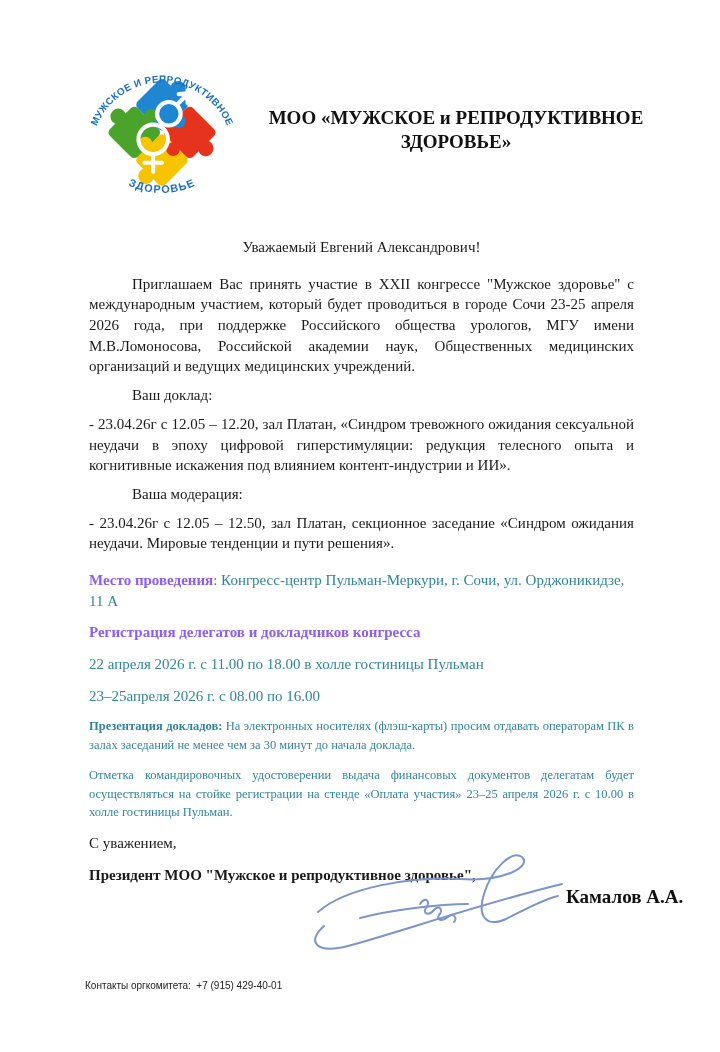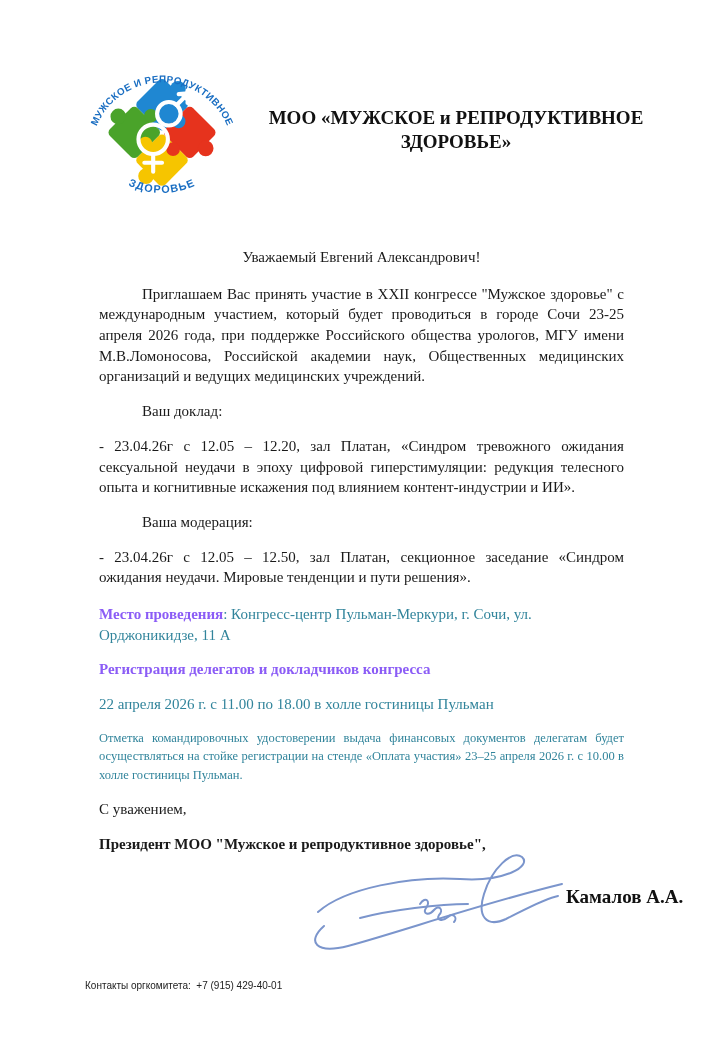--- a/index.html
+++ b/index.html
@@ -15,21 +15,21 @@
   .logo{position:absolute;left:76px;top:52px;width:172px;height:152px;}
   .org-title{
     position:absolute;left:238px;top:106px;width:436px;
     text-align:center;font-weight:bold;font-size:19px;line-height:1.25;
     color:#111;
   }
   .letter-body{
     position:absolute;left:85px;top:233px;width:553px;
     font-size:15px;line-height:1.38;
   }
-  .letter-body p{margin:14px;}
+  .letter-body p{margin:4px;}
   .salutation{text-align:center;margin:0 0 0 0;}
   .para{ text-align:justify; }
   .indent{ text-indent:43px; }
   .mt-lg{margin-top:16px !important;}
   .mt-md{margin-top:11px !important;}
   .mt-sm{margin-top:8px !important;}
   .teal{ color:#31849B; }
   .teal-b{ color:#8b5cf6; font-weight:bold; }
   .small-teal{
     font-size:12.5px;line-height:1.5;text-align:justify;color:#31849B;
@@ -112,21 +112,25 @@
 
     <p class="indent mt-sm">Ваша модерация:</p>
     <p class="para mt-sm">- 23.04.26г с 12.05 – 12.50, зал Платан, секционное заседание «Синдром ожидания неудачи. Мировые тенденции и пути решения».</p>
 
     <p class="mt-lg">
       <span class="teal-b">Место проведения</span><span class="teal">: Конгресс-центр Пульман-Меркури, г. Сочи, ул. Орджоникидзе, 11 А</span>
     </p>
 
     <p class="teal-b mt-md">Регистрация делегатов и докладчиков конгресса</p>
     <p class="teal mt-md">22 апреля 2026 г. с 11.00 по 18.00 в холле гостиницы Пульман</p>
+    <p class="teal mt-md">23–25апреля 2026 г. с 08.00 по 16.00</p>
 
+    <p class="small-teal mt-md">
+      <span class="bold">Презентация докладов:</span><span> На электронных носителях (флэш-карты) просим отдавать операторам ПК в залах заседаний не менее чем за 30 минут до начала доклада.</span>
+    </p>
 
     <p class="small-teal mt-md">Отметка командировочных удостоверении выдача финансовых документов делегатам будет осуществляться на стойке регистрации на стенде «Оплата участия» 23–25 апреля 2026 г. с 10.00 в холле гостиницы Пульман.</p>
 
 
     <p class="mt-md">С уважением,</p>
 
     <p class="bold mt-md">Президент МОО "Мужское и репродуктивное здоровье",</p>
   </div>
 
   <div class="signature-wrap">

